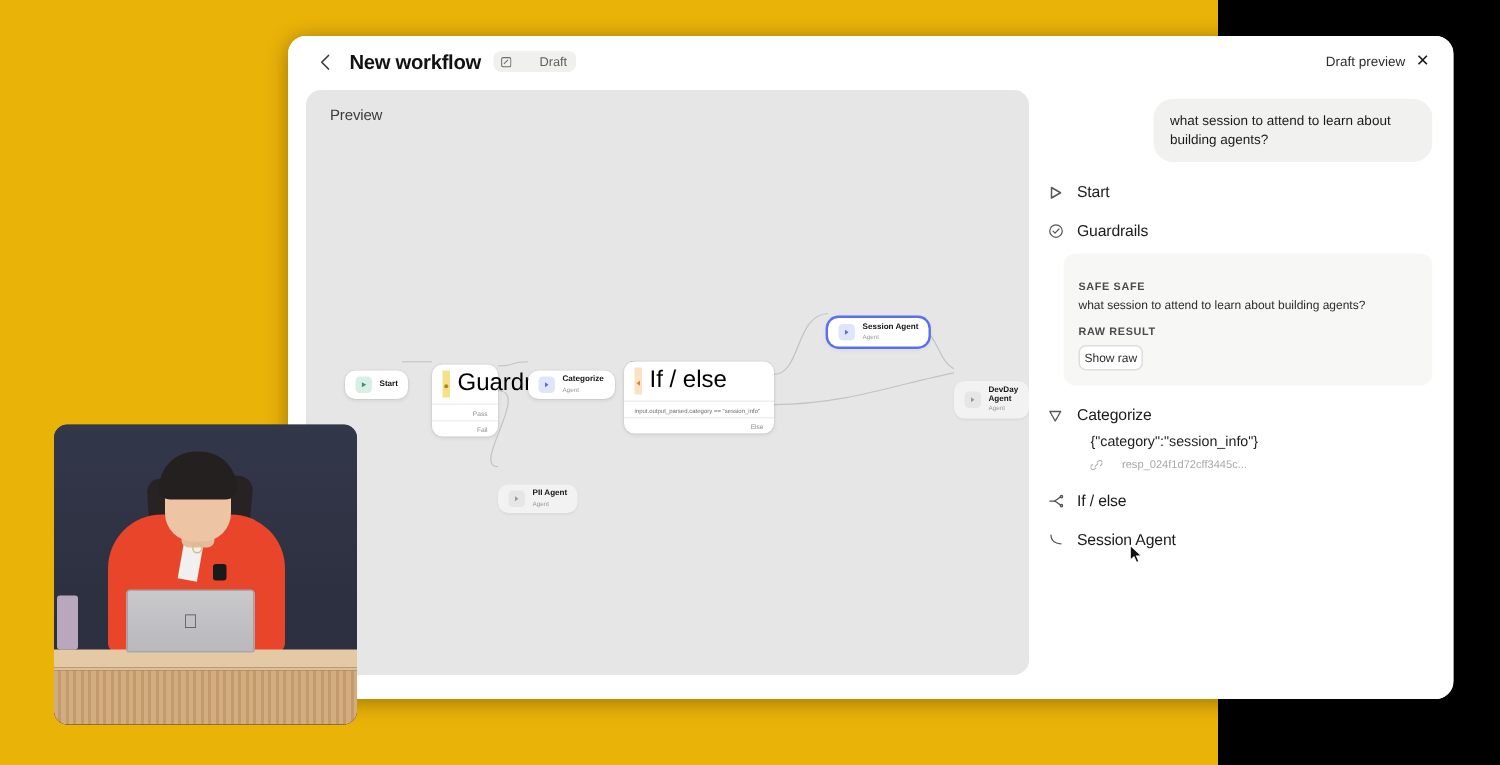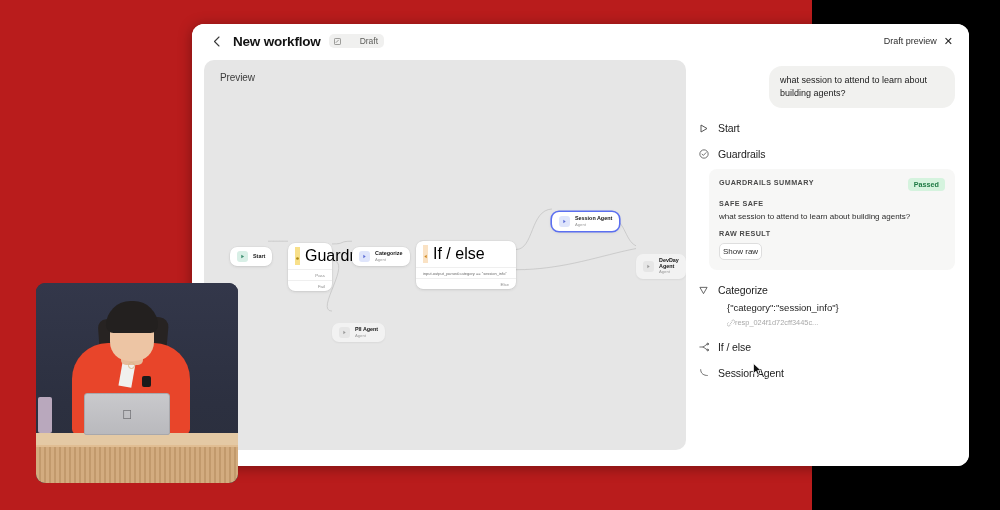--- a/index.html
+++ b/index.html
@@ -2,21 +2,21 @@
 <html><head>
 <meta charset="utf-8">
 <style>
   * { box-sizing: border-box; margin: 0; padding: 0; }
   html, body {
     width: 1000px; height: 510px;
     background: #000;
     font-family: "Liberation Sans", sans-serif;
     overflow: hidden;
   }
-  #stage { position: relative; width: 812px; height: 510px; background: #b91c1c; }
+  #stage { position: relative; width: 812px; height: 510px; background: #eab308; }
 
   
   #app-window {
     position: absolute; left: 192px; top: 24px;
     width: 777px; height: 442px;
     background: #ffffff;
     border-radius: 12px;
     overflow: hidden;
     box-shadow: 0 2px 14px rgba(0,0,0,.35);
   }
@@ -142,21 +142,21 @@
   }
   .gr-sub { margin-top: 8px; font-size: 7.2px; font-weight: 700; color: #4a4a4a; letter-spacing: .45px; }
   .gr-text { margin-top: 4px; font-size: 8px; color: #2c2c2c; }
   .gr-btn {
     margin-top: 5px; display: inline-block; background: #fff;
     border: .7px solid #dedede; border-radius: 5px;
     padding: 3px 3px; font-size: 8px; color: #2b2b2b; cursor: pointer;
   }
 
   .cat-json { margin: 6px 0 0 29px; font-size: 9.5px; color: #1c1c1c; }
-  .cat-resp { margin: 5px 0 0 29px; display: flex; align-items: center; gap: 0; font-size: 7.4px; color: #a8a8a8; }
+  .cat-resp { margin: 5px 0 0 29px; display: flex; align-items: center; gap: 13px; font-size: 7.4px; color: #a8a8a8; }
 
   
   #composer {
     margin: 0 0 14px 0; height: 64px; position: relative;
     background: #f3f3f2; border: .7px solid #e2e2e1; border-radius: 13px;
   }
   #composer-placeholder {
     position: absolute; left: 13px; top: 13px;
     font-size: 9.5px; color: #9e9e9e;
   }
@@ -364,24 +364,20 @@
             <span class="sicon">
               <svg width="10" height="10" viewBox="0 0 12 12" fill="none">
                 <circle cx="6" cy="6" r="5" stroke="#565656" stroke-width="1"></circle>
                 <path d="M3.6 6.1L5.2 7.7L8.4 4.4" stroke="#565656" stroke-width="1" stroke-linecap="round" stroke-linejoin="round"></path>
               </svg>
             </span>
             <span class="slabel">Guardrails</span>
           </div>
 
           <div class="gr-card">
-            <div class="gr-top">
-              <span class="gr-h">GUARDRAILS SUMMARY</span>
-              <span class="gr-badge">Passed</span>
-            </div>
             <div class="gr-sub">SAFE SAFE</div>
             <div class="gr-text">what session to attend to learn about building agents?</div>
             <div class="gr-sub">RAW RESULT</div>
             <div class="gr-btn">Show raw</div>
           </div>
 
           <div class="step">
             <span class="sicon">
               <svg width="9" height="9" viewBox="0 0 10 10" fill="none">
                   <path d="M1 1.5L9 1.5L5 8.5Z" stroke="#565656" stroke-width="1" stroke-linejoin="round"></path>

